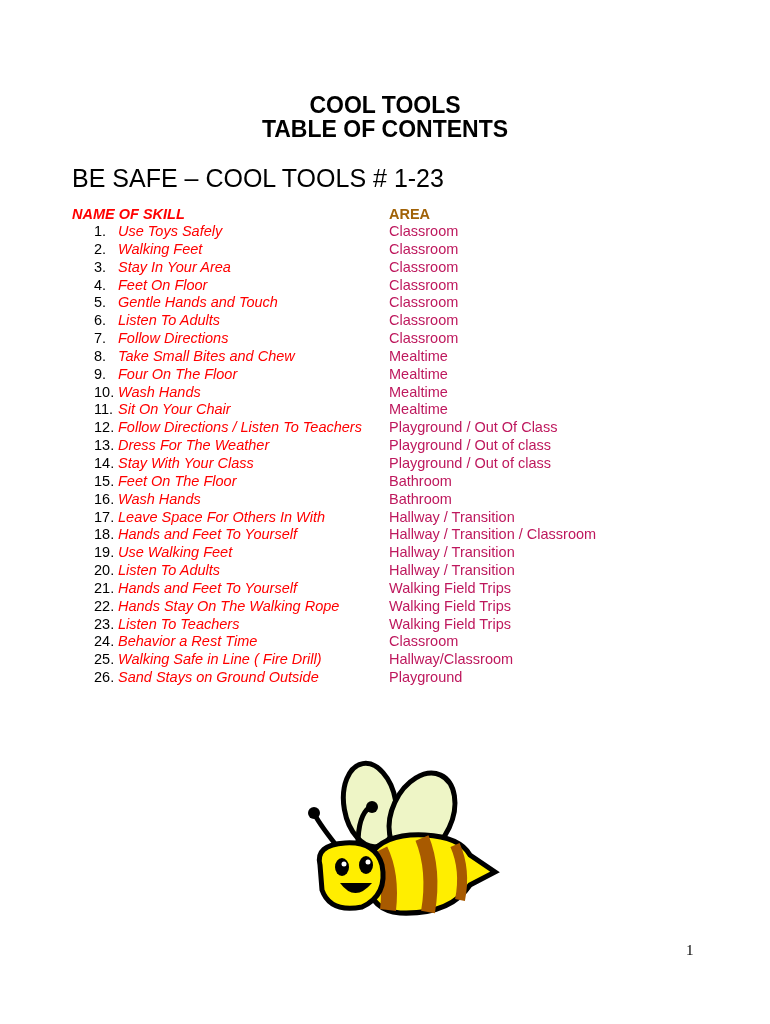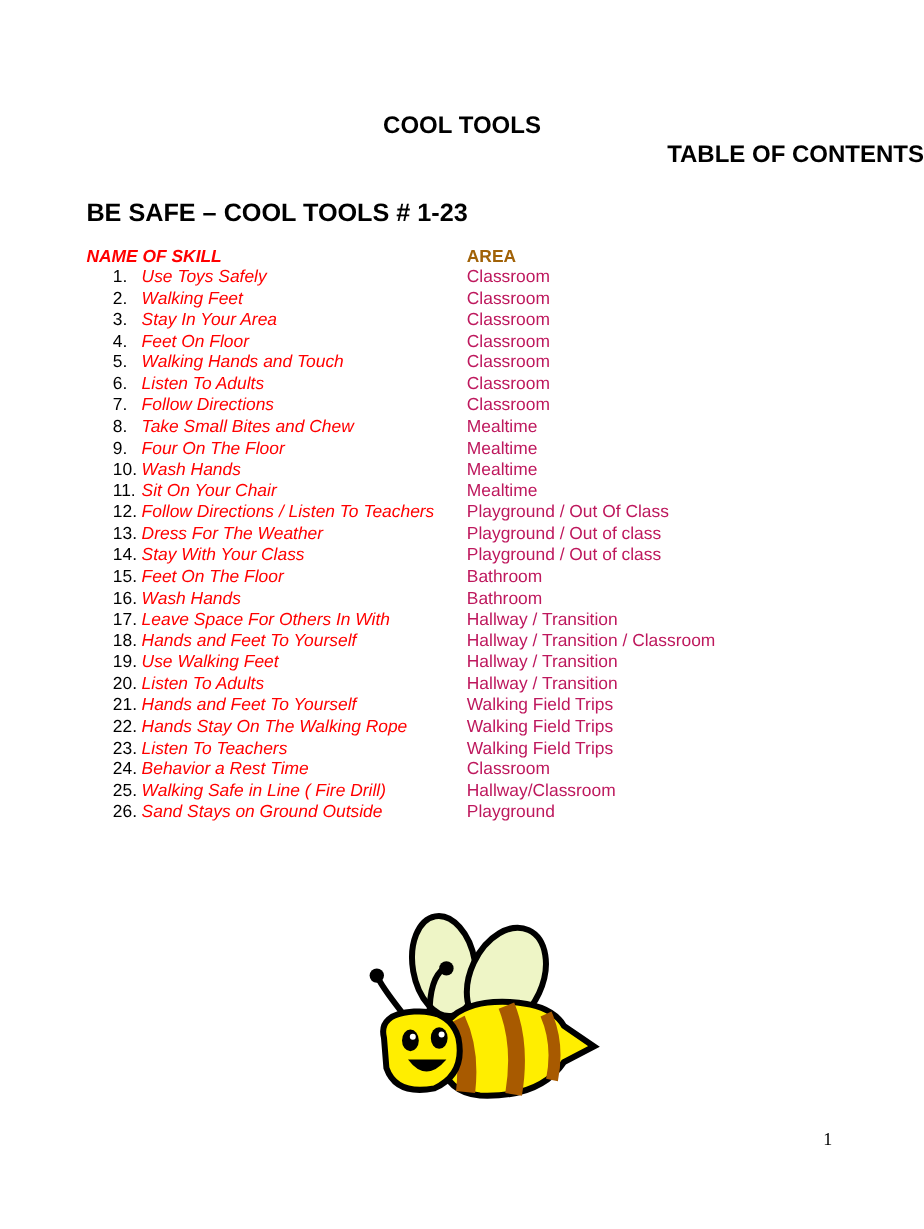--- a/index.html
+++ b/index.html
@@ -1,20 +1,20 @@
 <!DOCTYPE html>
 <html><head>
 <meta charset="utf-8">
 <style>
   html, body { margin: 0; padding: 0; background: #ffffff; }
   body { width: 770px; height: 1024px; position: relative; overflow: hidden; font-family: "Liberation Sans", sans-serif; color: #000; }
-  .title { position: absolute; left: 0; width: 770px; text-align: center; font-weight: bold; font-size: 20px; line-height: 23px; }
+  .title { position: absolute; left: 0; width: 770px; text-align: center; font-weight: bold; font-size: 23px; line-height: 23px; }
   .title.l1 { top: 94px; }
-  .title.l2 { top: 118px; padding-left: 0; text-align: right; }
-  .section { position: absolute; left: 72px; top: 166px; font-weight: bold; font-size: 21px; line-height: 24px; }
+  .title.l2 { top: 118px; padding-left: 0; }
+  .section { position: absolute; left: 72px; top: 166px; font-weight: normal; font-size: 25px; line-height: 24px; }
   .col-head { position: absolute; top: 205px; font-weight: bold; font-size: 14.5px; line-height: 18px; }
   .col-head.skill { left: 72px; color: #ff0000; }
   .col-head.area { left: 389px; color: #a16207; }
   .list { position: absolute; top: 223px; left: 0; width: 770px; }
   .row { position: relative; height: 17.85px; font-size: 14.5px; line-height: 17.85px; white-space: nowrap; }
   .num { position: absolute; left: 94px; color: #000; }
   .skill { position: absolute; left: 118px; color: #ff0000; font-style: italic; }
   .area { position: absolute; left: 389px; color: #be185d; }
   .bee { position: absolute; left: 300px; top: 755px; width: 200px; height: 175px; }
   .page-num { position: absolute; left: 686px; top: 942px; font-family: "Liberation Serif", serif; font-size: 15px; }
@@ -45,21 +45,21 @@
       <span class="skill">Stay In Your Area</span>
       <span class="area">Classroom</span>
     </div>
   <div class="row">
       <span class="num">4.</span>
       <span class="skill">Feet On Floor</span>
       <span class="area">Classroom</span>
     </div>
   <div class="row">
       <span class="num">5.</span>
-      <span class="skill">Walking Hands and Touch</span>
+      <span class="skill">Gentle Hands and Touch</span>
       <span class="area">Classroom</span>
     </div>
   <div class="row">
       <span class="num">6.</span>
       <span class="skill">Listen To Adults</span>
       <span class="area">Classroom</span>
     </div>
   <div class="row">
       <span class="num">7.</span>
       <span class="skill">Follow Directions</span>

